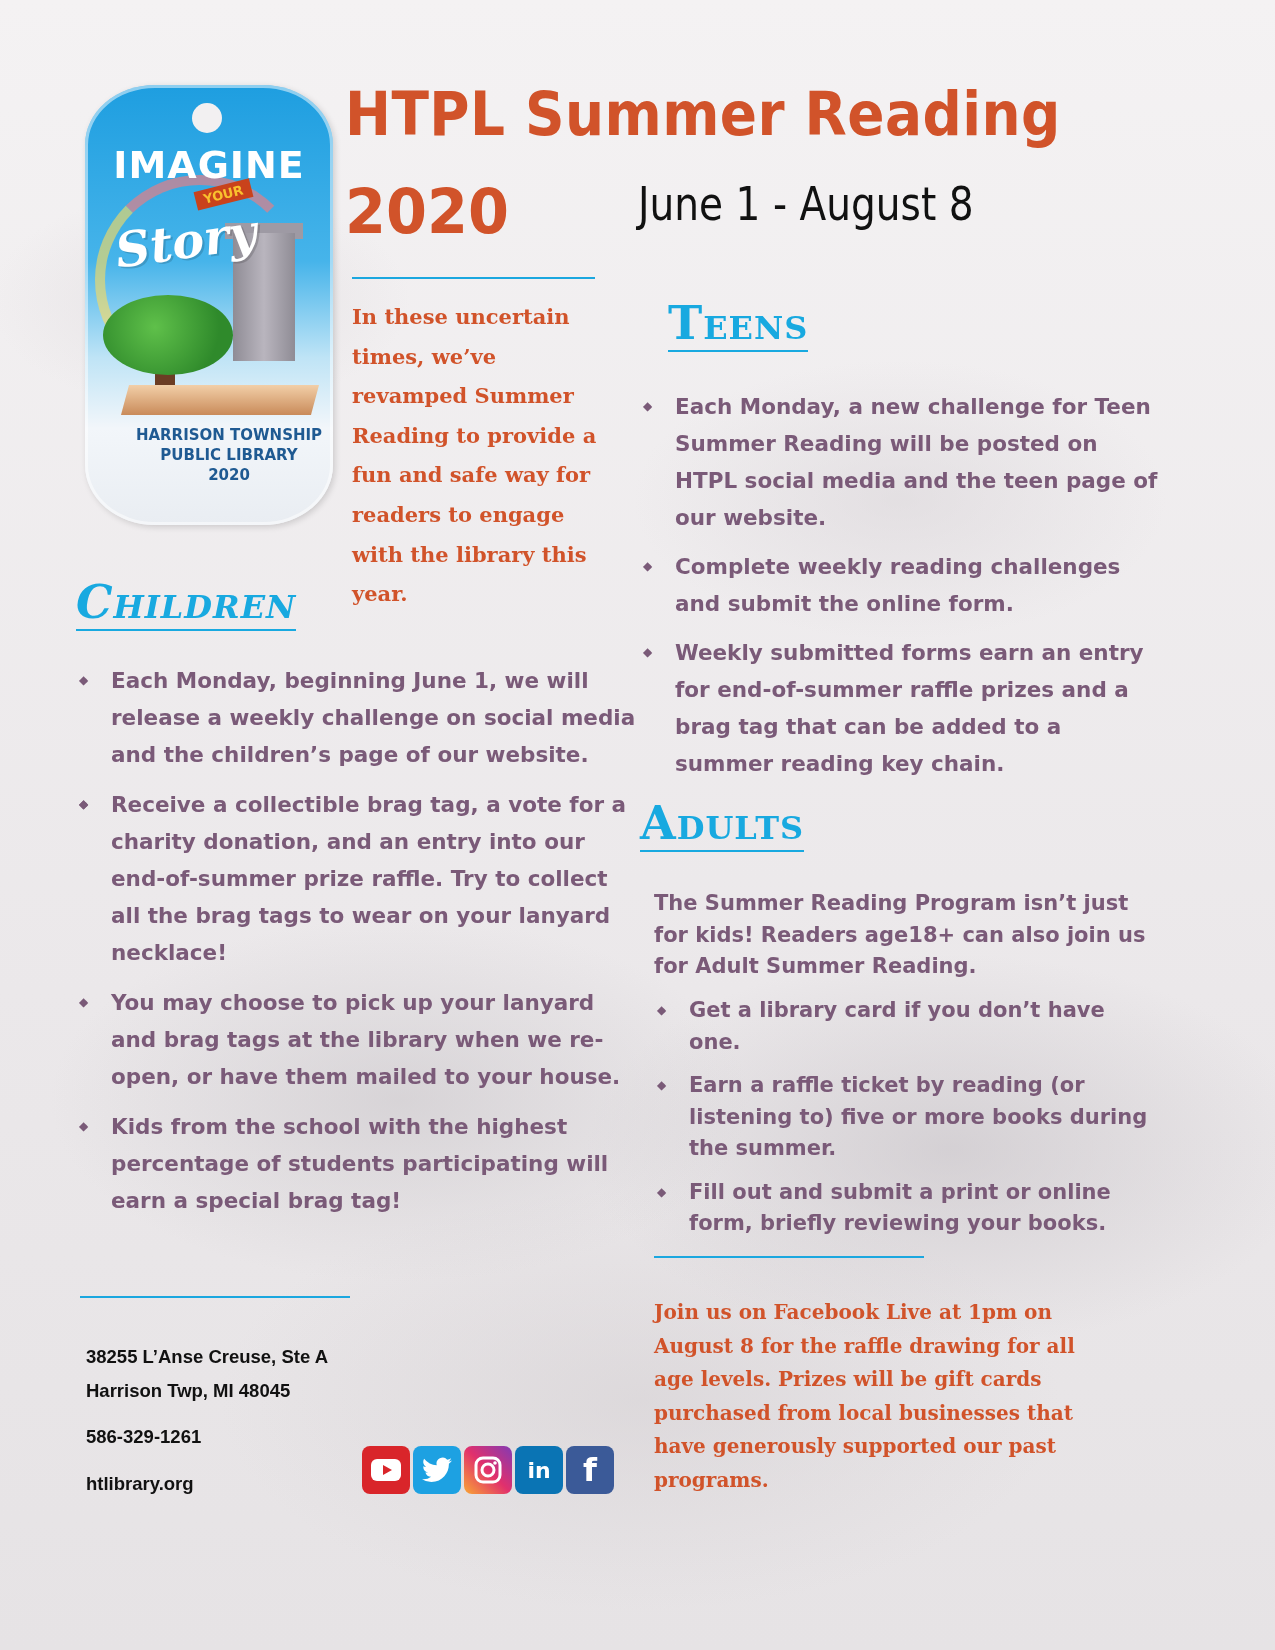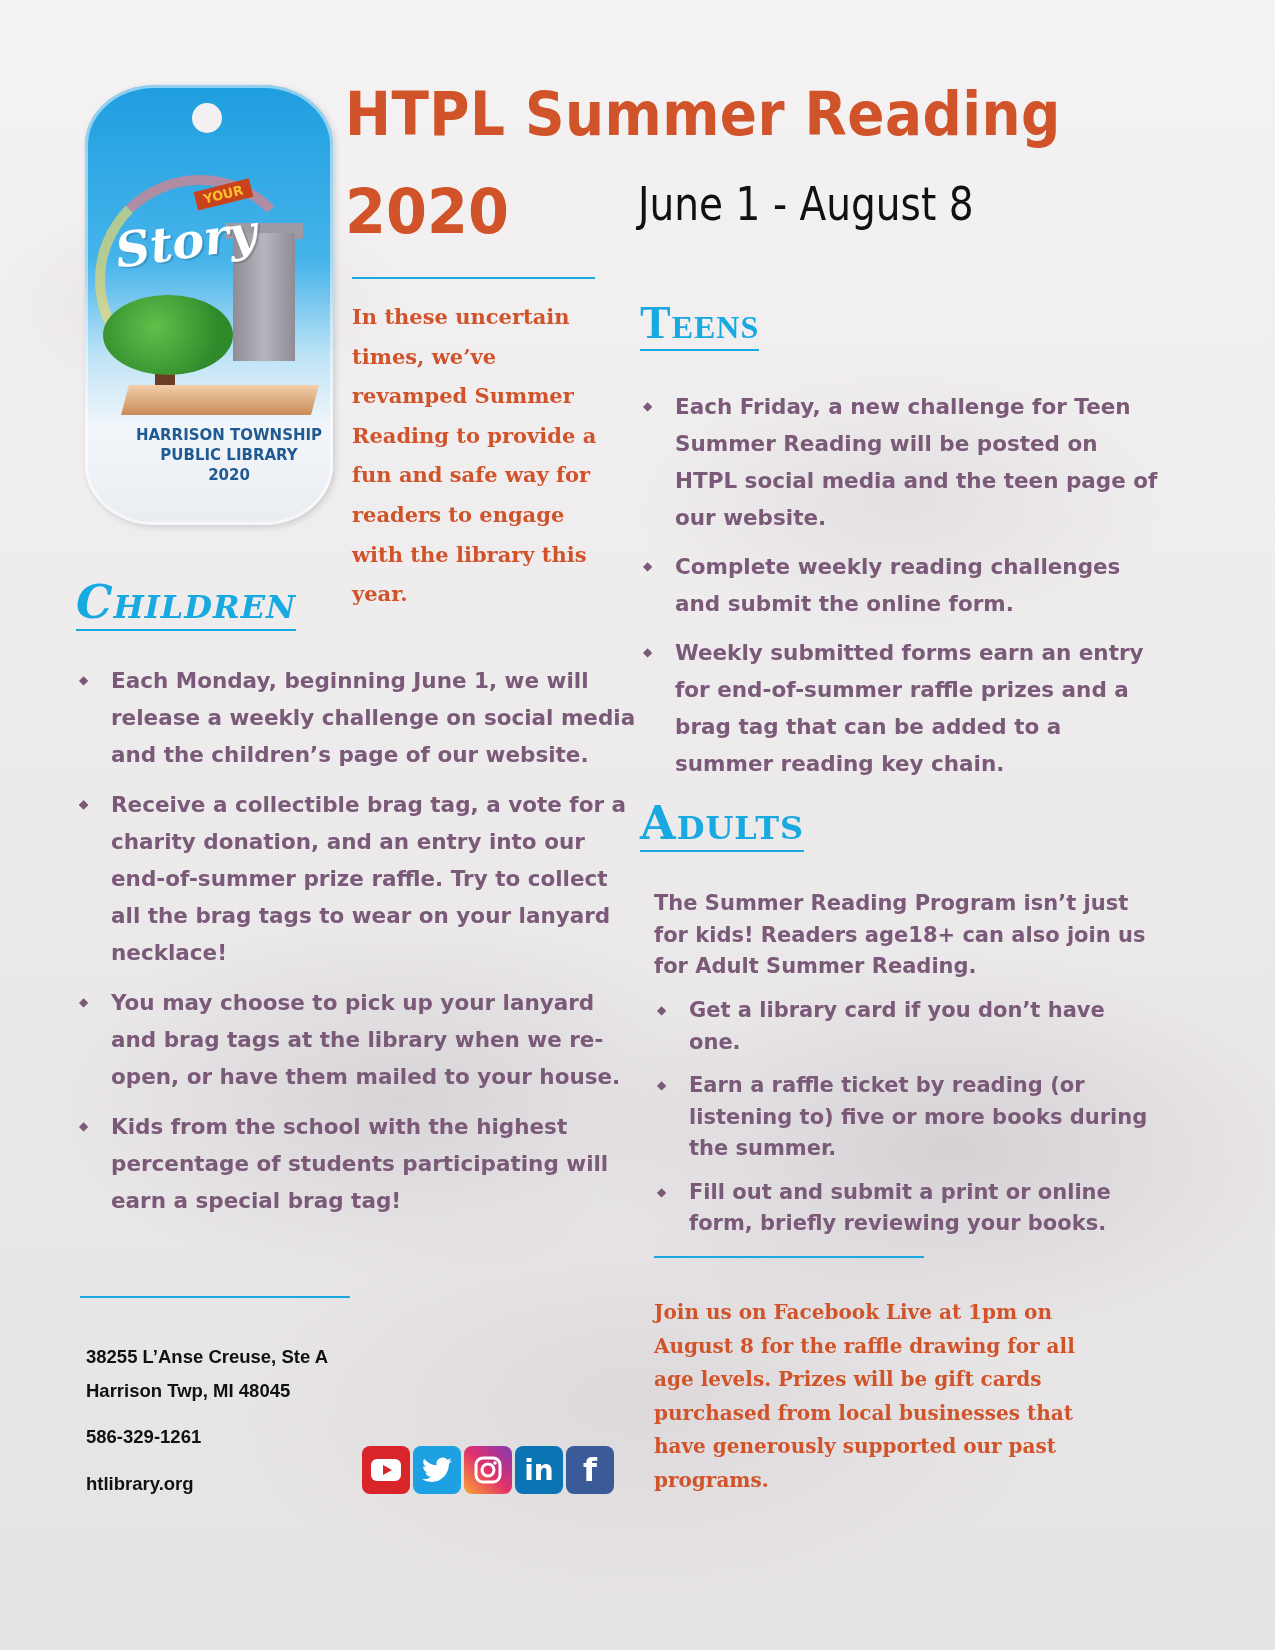--- a/index.html
+++ b/index.html
@@ -79,20 +79,21 @@
 
   .social { left:362px; top:1446px; display:flex; gap:3px; }
   .soc { width:48px; height:48px; border-radius:8px; display:flex; align-items:center; justify-content:center; color:#fff; font-family:"DejaVu Sans", sans-serif; font-weight:bold; }
 </style>
 </head>
 <body>
 
 <div class="abs tag">
   <div class="abs tag-hole"></div>
   <div class="abs tag-rainbow"></div>
+  <div class="abs tag-imagine">IMAGINE</div>
   <div class="abs tag-tower-top"></div>
   <div class="abs tag-tower"></div>
   <div class="abs tag-your">YOUR</div>
   <div class="abs tag-story">Story</div>
   <div class="abs tag-tree-trunk"></div>
   <div class="abs tag-tree-canopy"></div>
   <div class="abs tag-book"></div>
   <div class="abs tag-text">
     <div>HARRISON TOWNSHIP</div>
     <div>PUBLIC LIBRARY</div>
@@ -112,25 +113,25 @@
   <span class="heading-u">Children</span>
 </div>
 <ul class="abs bl purple children-list">
   <li><span class="dot">◆</span><span>Each Monday, beginning June 1, we will release a weekly challenge on social media and the children’s page of our website.</span></li>
   <li><span class="dot">◆</span></li>
   <li><span class="dot">◆</span><span>Receive a collectible brag tag, a vote for a charity donation, and an entry into our end-of-summer prize raffle. Try to collect all the brag tags to wear on your lanyard necklace!</span></li>
   <li><span class="dot">◆</span><span>You may choose to pick up your lanyard and brag tags at the library when we re-open, or have them mailed to your house.</span></li>
   <li><span class="dot">◆</span><span>Kids from the school with the highest percentage of students participating will earn a special brag tag!</span></li>
 </ul>
 
-<div class="abs heading" style="left:640px; top:296px; font-size:46px;font-family:Liberation Serif, serif;">
+<div class="abs heading" style="left:668px; top:296px; font-size:46px;">
   <span class="heading-u">Teens</span>
 </div>
 <ul class="abs bl purple teens-list">
-  <li><span class="dot">◆</span><span>Each Friday, a new challenge for Teen Summer Reading will be posted on HTPL social media and the teen page of our website.</span></li>
+  <li><span class="dot">◆</span><span>Each Monday, a new challenge for Teen Summer Reading will be posted on HTPL social media and the teen page of our website.</span></li>
   <li><span class="dot">◆</span><span>Complete weekly reading challenges and submit the online form.</span></li>
   <li><span class="dot">◆</span><span>Weekly submitted forms earn an entry for end-of-summer raffle prizes and a brag tag that can be added to a summer reading key chain.</span></li>
 </ul>
 
 <div class="abs heading" style="left:640px; top:796px; font-size:46px;">
   <span class="heading-u">Adults</span>
 </div>
 <div class="abs purple adults-intro">The Summer Reading Program isn’t just for kids!  Readers age18+ can also join us for Adult Summer Reading.</div>
 <ul class="abs bl purple adults-list">
   <li><span class="dot">◆</span><span>Get a library card if you don’t have one.</span></li>
@@ -160,15 +161,15 @@
         <path fill="#fff" d="M24 2.4a9.8 9.8 0 0 1-2.8.8A4.9 4.9 0 0 0 23.3.5a9.9 9.9 0 0 1-3.1 1.2A4.9 4.9 0 0 0 11.8 6.2 14 14 0 0 1 1.7 1a4.9 4.9 0 0 0 1.5 6.6A4.9 4.9 0 0 1 1 7v.1a4.9 4.9 0 0 0 3.9 4.8 4.9 4.9 0 0 1-2.2.1 4.9 4.9 0 0 0 4.6 3.4A9.9 9.9 0 0 1 0 17.4 14 14 0 0 0 7.5 19.6c9 0 14-7.5 14-14v-.6A10 10 0 0 0 24 2.4z"></path>
       </svg>
   </div>
   <div class="soc" style="background:linear-gradient(45deg,#f9a634,#e1306c 50%,#833ab4);">
     <svg width="30" height="30" viewBox="0 0 30 30">
         <rect x="3" y="3" width="24" height="24" rx="7" fill="none" stroke="#fff" stroke-width="3"></rect>
         <circle cx="15" cy="15" r="6" fill="none" stroke="#fff" stroke-width="3"></circle>
         <circle cx="22" cy="8" r="1.8" fill="#fff"></circle>
       </svg>
   </div>
-  <div class="soc" style="background:#0a74b4; font-size:28px;">in</div>
+  <div class="soc" style="background:#0a74b4; font-size:22px;">in</div>
   <div class="soc" style="background:#3b5a98; font-size:32px;">f</div>
 </div>
 
 </body></html>

